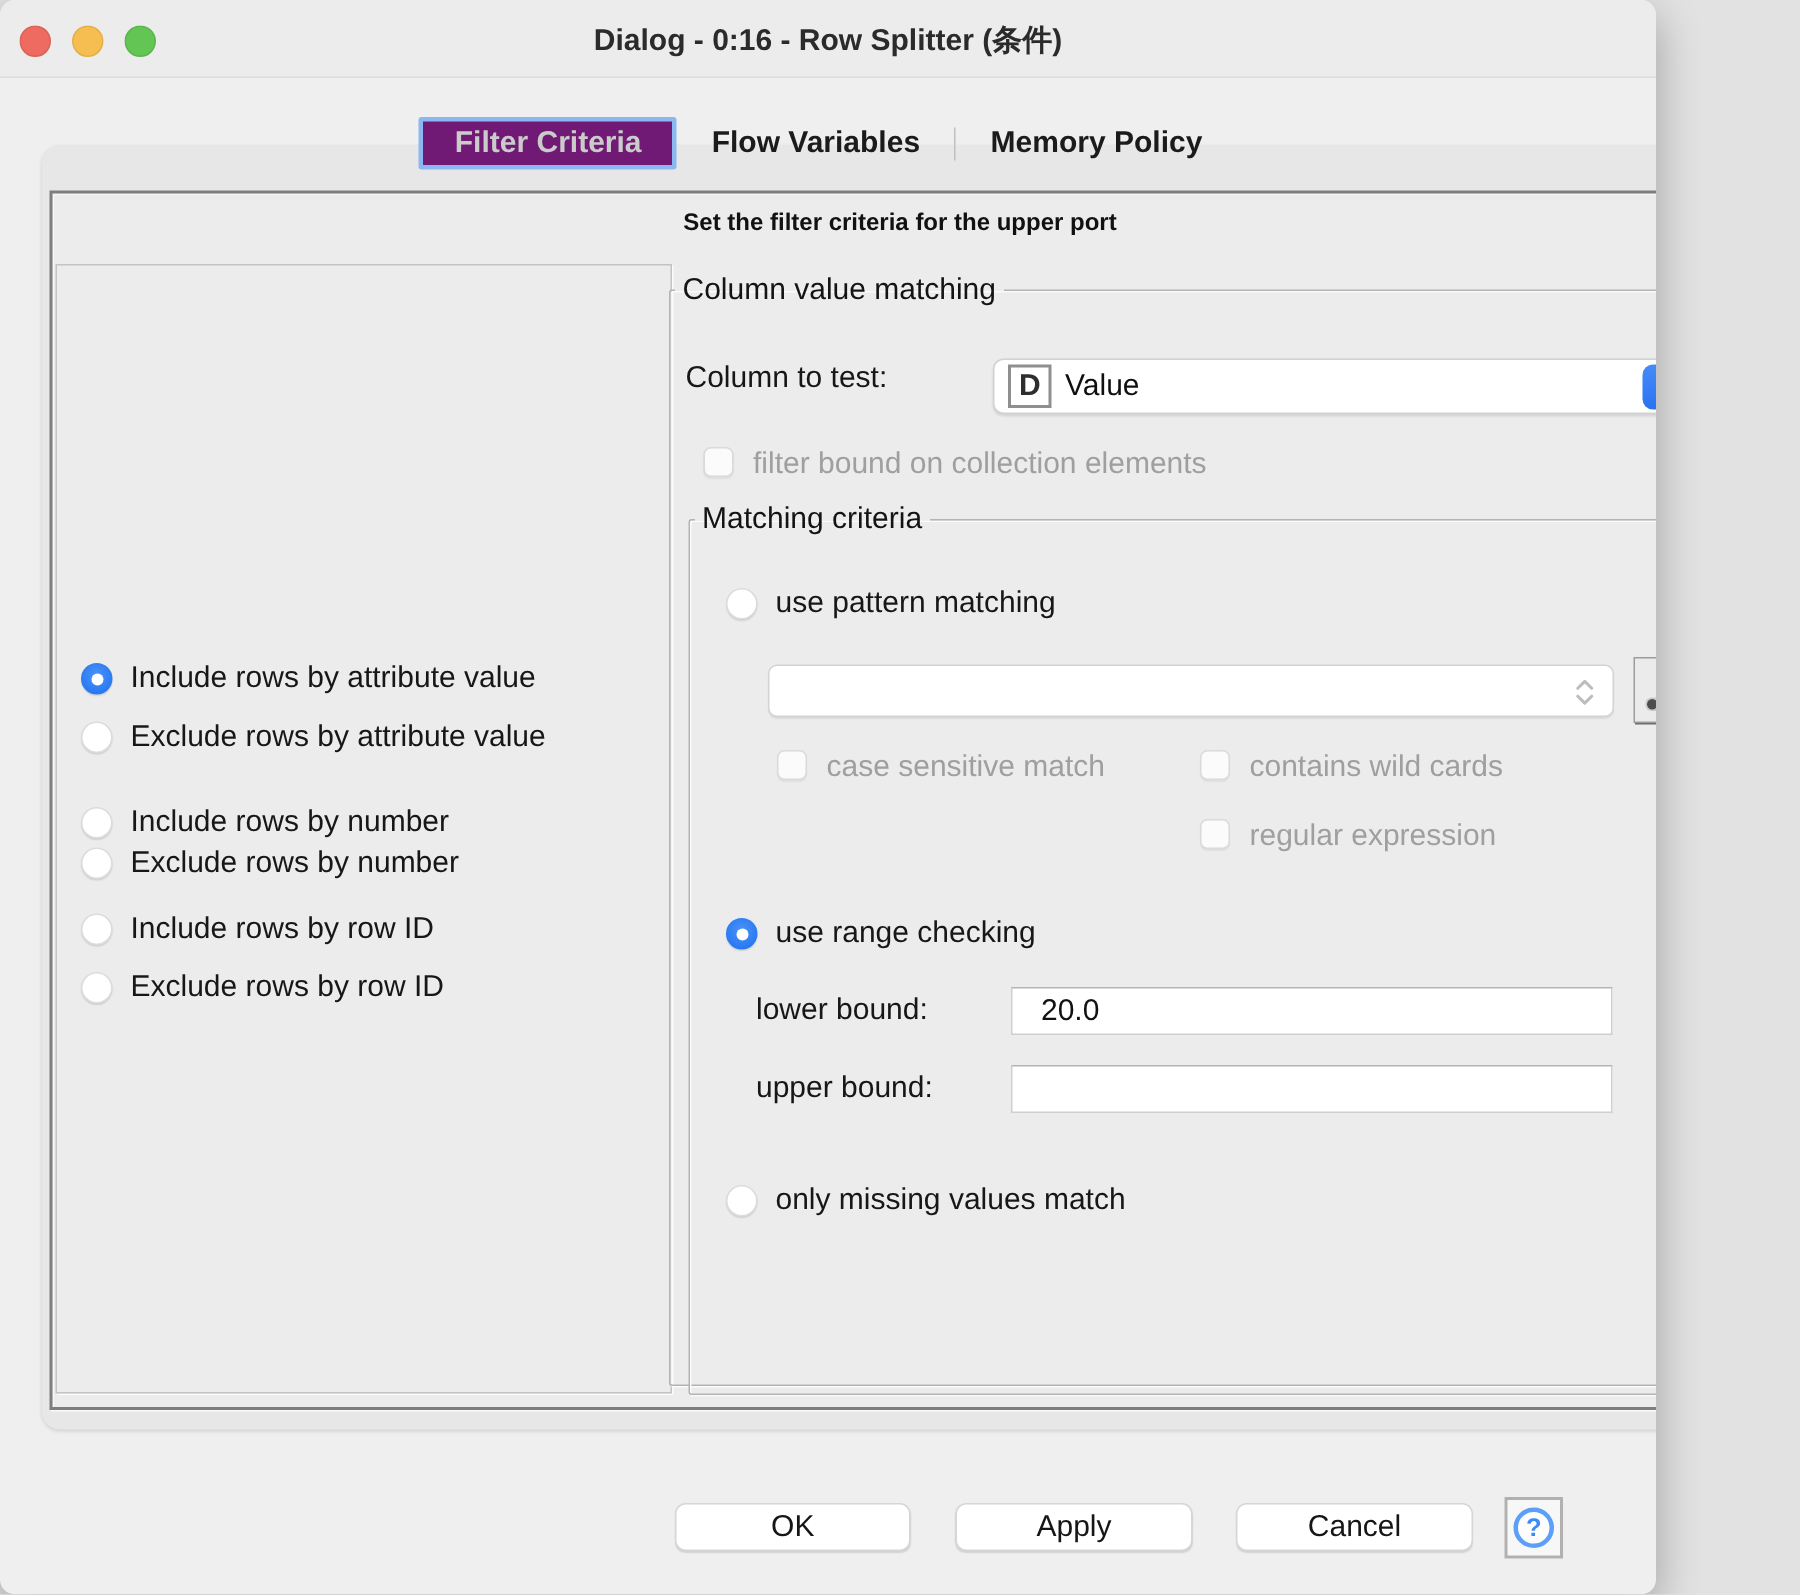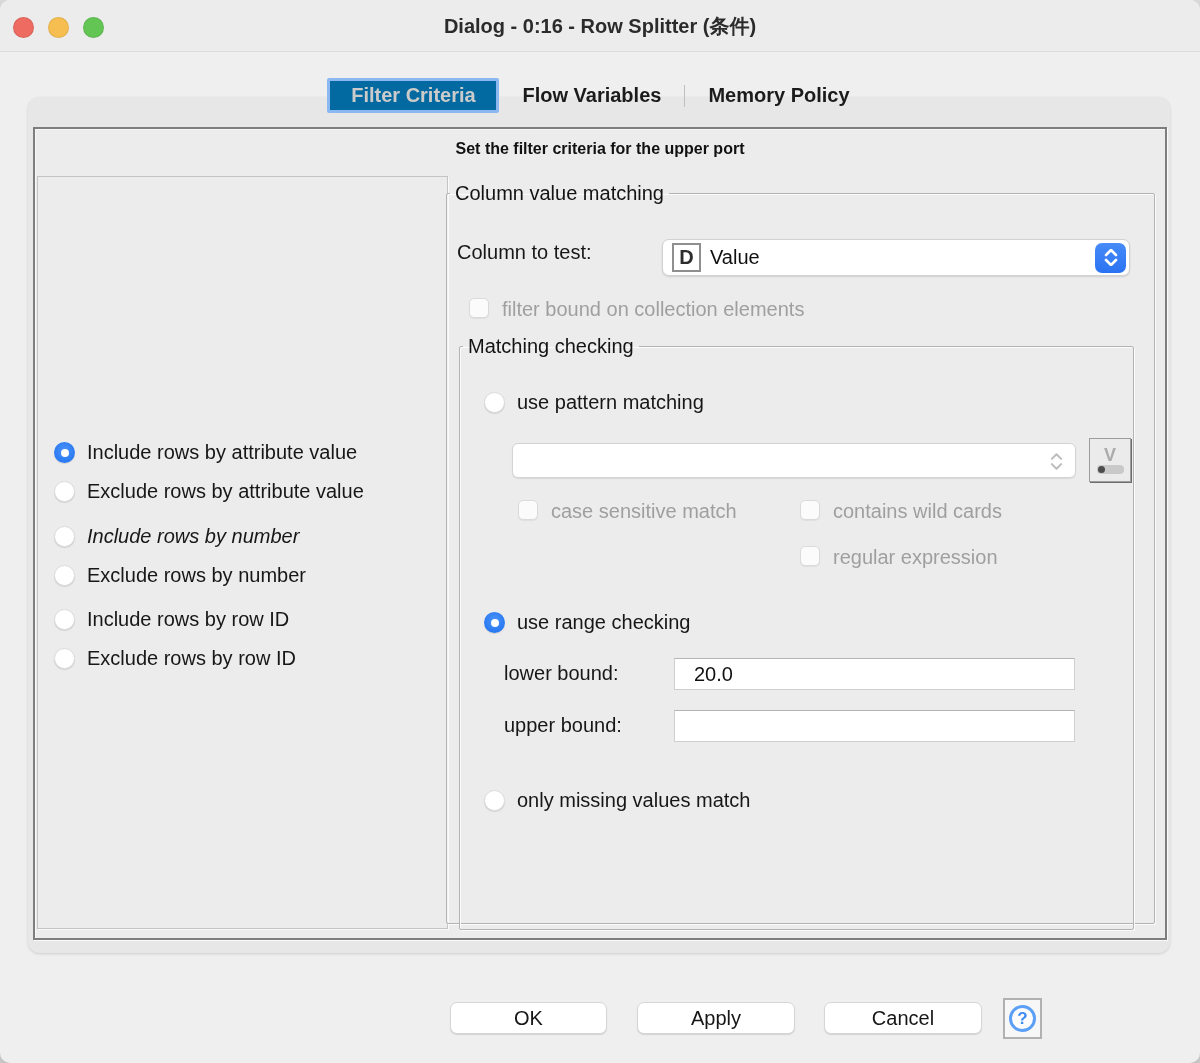--- a/index.html
+++ b/index.html
@@ -3,21 +3,21 @@
 <meta charset="utf-8">
 <style>
   * { box-sizing: border-box; }
   html,body { margin:0; padding:0; background:#e2e2e3; }
   body {
     width:1200px; height:1063px; position:relative;
     font-family:"Liberation Sans", sans-serif;
     -webkit-font-smoothing:antialiased;
   }
   .window {
-    position:absolute; left:0; top:0; width:1200px; height:1063px;
+    position:absolute; left:0; top:0; width:1104px; height:1063px;
     background:#efefef; border-radius:10px; overflow:hidden;
     box-shadow:0 10px 30px rgba(0,0,0,.3);
   }
   
   .titlebar {
     position:absolute; left:0; top:0; width:100%; height:52px;
     background:#ececec; border-bottom:1px solid #dcdcdc;
   }
   .traffic { position:absolute; top:17px; width:21px; height:21px; border-radius:50%; }
   .t-red    { left:13px; background:#ed6b60; border:1px solid rgba(0,0,0,.08); }
@@ -32,21 +32,21 @@
   .tabpane {
     position:absolute; left:28px; top:97px; width:1142px; height:856px;
     background:#e7e7e8; border-radius:12px;
     box-shadow:0 1px 3px rgba(0,0,0,.14);
   }
   .tabrow {
     position:absolute; left:0; top:78px; width:100%; height:35px;
     display:flex; align-items:center; justify-content:center; z-index:5;
   }
   .tab-selected {
-    width:172px; height:35px; background:#0369a1;
+    width:172px; height:35px; background:#701a75;
     border:3px solid #8cb8f2; border-radius:2px;
     display:flex; align-items:center; justify-content:center;
     font-size:20px; font-weight:600; color:#cbcbcb;
   }
   .tab {
     height:35px; padding:0 23px; display:flex; align-items:center;
     font-size:20px; font-weight:600; color:#1b1b1b; cursor:default;
   }
   .tab-sep { width:1px; height:22px; background:#bfbfbf; }
   
@@ -204,21 +204,21 @@
 
     <div class="leftpanel">
       <div class="radio-row" style="left:16px; top:303px;">
         <span class="radio"></span>
         <span class="radio-label">Exclude rows by attribute value</span>
       </div>
       <div class="radio-row" style="left:16px; top:264px;">
         <span class="radio sel"></span>
         <span class="radio-label">Include rows by attribute value</span>
       </div>
-      <div class="radio-row" style="left:16px; top:348px;font-style:italic;">
+      <div class="radio-row" style="left:16px; top:360px;">
         <span class="radio"></span>
         <span class="radio-label">Include rows by number</span>
       </div>
       <div class="radio-row" style="left:16px; top:387px;">
         <span class="radio"></span>
         <span class="radio-label">Exclude rows by number</span>
       </div>
       <div class="radio-row" style="left:16px; top:431px;">
         <span class="radio"></span>
         <span class="radio-label">Include rows by row ID</span>
@@ -244,21 +244,21 @@
           <svg width="14" height="8" viewBox="0 0 14 8">
               <path d="M2 2 L7 7 L12 2" fill="none" stroke="#ffffff" stroke-width="2.6" stroke-linecap="round" stroke-linejoin="round"></path>
             </svg>
         </span>
       </div>
 
       <span class="checkbox" style="left:22px; top:93px;"></span>
       <span class="lbl-dis" style="left:55px; top:93px;">filter bound on collection elements</span>
 
       <fieldset class="fs-match">
-        <legend>Matching checking</legend>
+        <legend>Matching criteria</legend>
 
         <div class="radio-row" style="left:24px; top:33px;">
           <span class="radio"></span>
           <span class="radio-label">use pattern matching</span>
         </div>
 
         <div class="combo">
           <span style="position:absolute; left:9px; top:5px; font-size:20px; color:#111;"></span>
           <span class="combo-chevrons">
             <svg width="13" height="8" viewBox="0 0 14 8">

